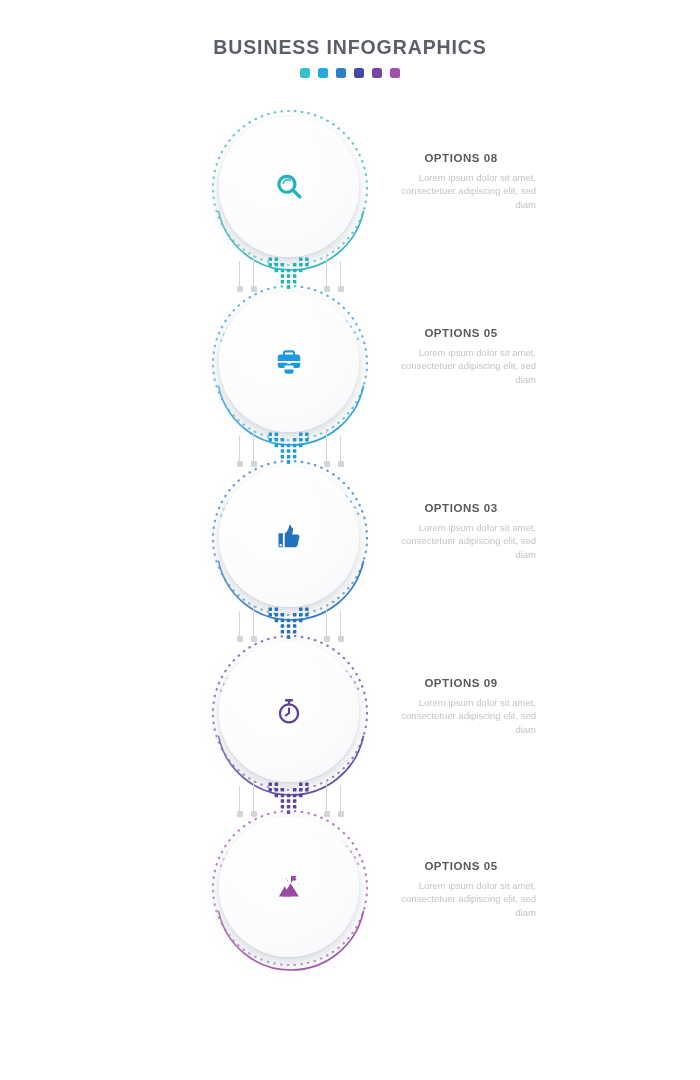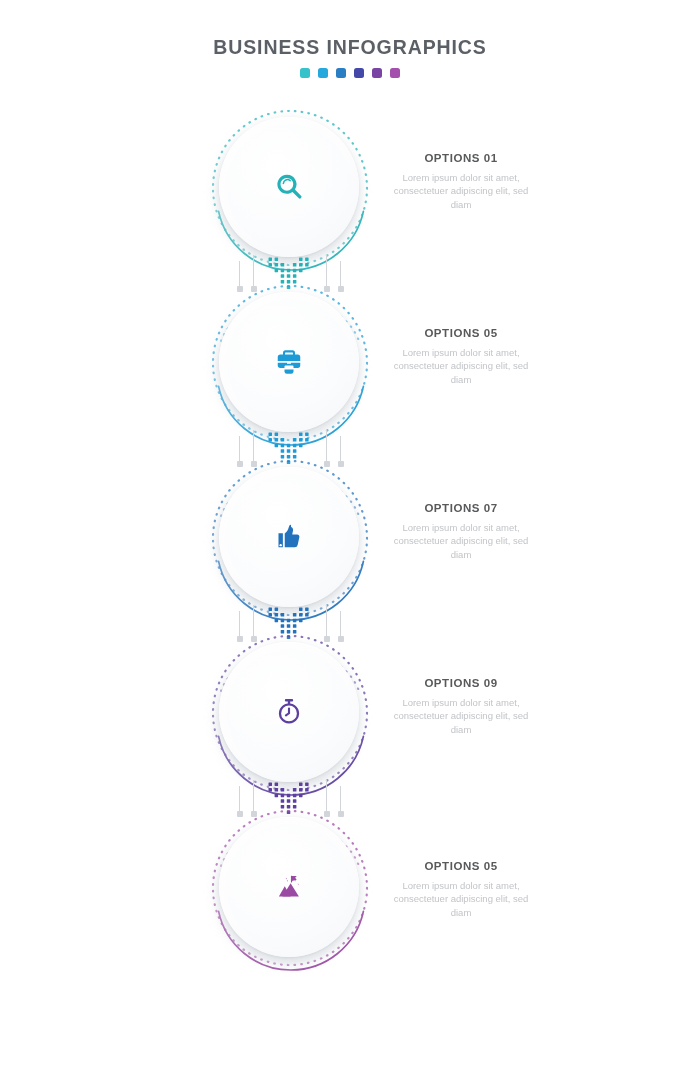--- a/index.html
+++ b/index.html
@@ -147,20 +147,21 @@
     letter-spacing: 0.55px;
     color: #58595b;
     margin: 0 0 6px 0;
     line-height: 1;
   }
   .opt-desc {
     font-size: 9.5px;
     line-height: 1.45;
     color: #c2c4c8;
     margin: 0;
+    text-align: right;
   }
 
   
   .connector {
     position: absolute;
     left: 205px;
     top: 148px;
     width: 170px;
     height: 58px;
   }
@@ -234,21 +235,21 @@
               <span class="step-icon">
                 <svg xmlns="http://www.w3.org/2000/svg" viewBox="0 0 24 24" width="30" height="30" fill="#24b2b8">
                   <path d="M10.3 2.2a7.6 7.6 0 1 0 4.48 13.74l4.9 4.9a1.35 1.35 0 0 0 1.91-1.91l-4.9-4.9A7.6 7.6 0 0 0 10.3 2.2zm0 2.5a5.1 5.1 0 1 1 0 10.2 5.1 5.1 0 0 1 0-10.2z"></path>
                   <path d="M8.1 9.2a2.6 2.6 0 0 1 4.4-1.75.62.62 0 1 0 .85-.9 3.85 3.85 0 0 0-6.5 2.65.62.62 0 1 0 1.25 0z"></path>
                 </svg>
               </span>
             </div>
           </div>
         </div>
         <div class="text-block" style="top:48px;">
-          <p class="opt-title">OPTIONS 01</p>
+          <p class="opt-title">OPTIONS 08</p>
           <p class="opt-desc">Lorem ipsum dolor sit amet, consectetuer adipiscing elit, sed diam</p>
         </div>
         <div class="connector">
           <span class="conn-arrow a1"></span>
           <span class="conn-arrow a2"></span>
           <span class="conn-arrow a3"></span>
           <span class="conn-arrow a4"></span>
           <span class="conn-chevron"><svg width="44" height="34" viewBox="0 0 44 34">
               <rect x="0.5" y="0.5" width="3.5" height="3.5" rx="0.4" fill="#24b2b8"></rect>
               <rect x="6.6" y="0.5" width="3.5" height="3.5" rx="0.4" fill="#24b2b8"></rect>
@@ -352,21 +353,21 @@
                 <svg xmlns="http://www.w3.org/2000/svg" viewBox="0 0 24 24" width="30" height="30" fill="#2272bd">
                   <path d="M13.6 2.1a1.5 1.5 0 0 0-1.42 1.02l-.9 2.67a5.3 5.3 0 0 1-1.2 1.95L8.6 9.1v11.1h8.06a2.3 2.3 0 0 0 2.25-1.8l1.36-6.2a1.85 1.85 0 0 0-1.8-2.25h-3.9l.62-2.92a2.6 2.6 0 0 0-1.59-2.94z"></path>
                   <path d="M3.6 8.9h3.5v11.3H3.6zM5.1 17.6a.95.95 0 1 1 0 1.9.95.95 0 0 1 0-1.9z" fill-opacity="1"></path>
                   <circle cx="5.35" cy="18.5" r="0.95" fill="#ffffff"></circle>
                 </svg>
               </span>
             </div>
           </div>
         </div>
         <div class="text-block" style="top:48px;">
-          <p class="opt-title">OPTIONS 07</p>
+          <p class="opt-title">OPTIONS 03</p>
           <p class="opt-desc">Lorem ipsum dolor sit amet, consectetuer adipiscing elit, sed diam</p>
         </div>
         <div class="connector">
           <span class="conn-arrow a1"></span>
           <span class="conn-arrow a2"></span>
           <span class="conn-arrow a3"></span>
           <span class="conn-arrow a4"></span>
           <span class="conn-chevron"><svg width="44" height="34" viewBox="0 0 44 34">
               <rect x="0.5" y="0.5" width="3.5" height="3.5" rx="0.4" fill="#2272bd"></rect>
               <rect x="6.6" y="0.5" width="3.5" height="3.5" rx="0.4" fill="#2272bd"></rect>

